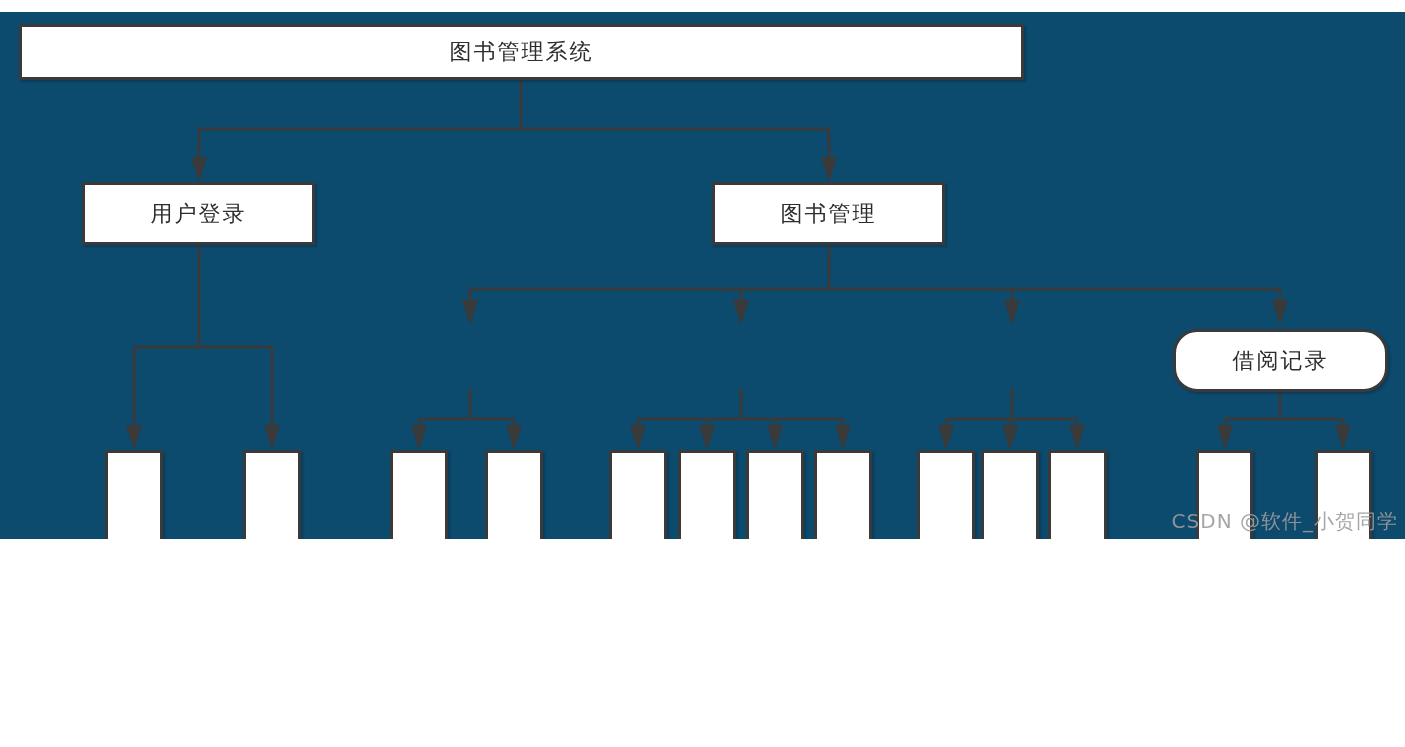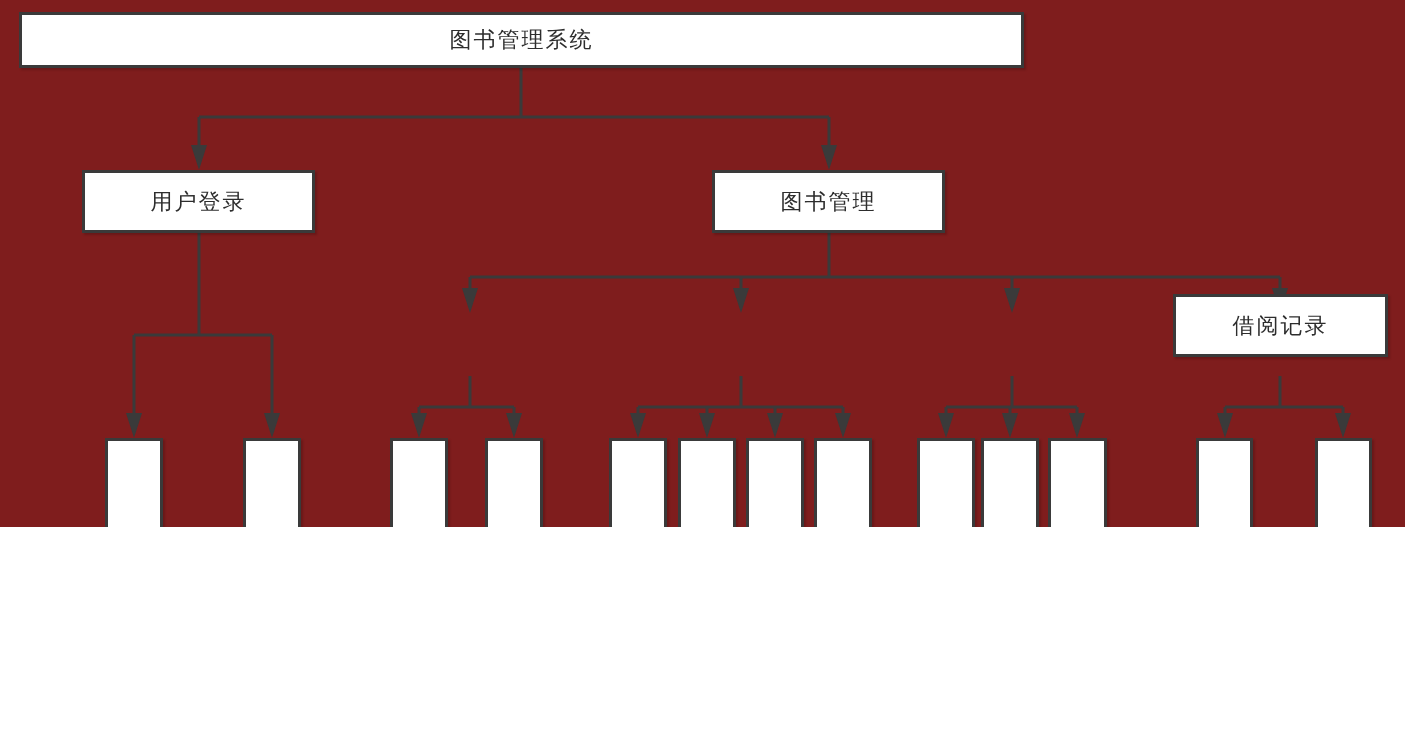--- a/index.html
+++ b/index.html
@@ -1,22 +1,23 @@
 <!DOCTYPE html>
 <html><head>
 <meta charset="utf-8">
 <style>
   html, body { margin: 0; padding: 0; background: #ffffff; }
   .canvas {
     position: relative;
     width: 1405px;
     height: 527px;
-    background: #7f1d1d;
+    background: #0c4a6e;
     font-family: "DejaVu Sans", sans-serif;
     overflow: hidden;
+    margin-top: 12px;
   }
   .connectors {
     position: absolute;
     left: 0; top: 0;
     width: 1405px; height: 747px;
   }
   .node {
     position: absolute;
     box-sizing: border-box;
     background: #ffffff;
@@ -94,21 +95,21 @@
     <span>图书管理系统</span>
   </div>
 
   <div class="node h" style="left:82px; top:170px; width:233px; height:63px;">
     <span>用户登录</span>
   </div>
   <div class="node h" style="left:712px; top:170px; width:233px; height:63px;">
     <span>图书管理</span>
   </div>
 
-  <div class="node h" style="left:1173px; top:294px; width:215px; height:63px;">
+  <div class="node h" style="left:1173px; top:317px; width:215px; height:63px;border-radius:24px;">
     <span>借阅记录</span>
   </div>
 
   <div class="node leaf" style="left:105px; top:438px; width:58px; height:298px;">
     <span>用户登录</span>
   </div>
   <div class="node leaf" style="left:243px; top:438px; width:58px; height:298px;">
     <span>注销登录</span>
   </div>
 
@@ -142,14 +143,15 @@
     <span>确认归还（管理员）</span>
   </div>
 
   <div class="node leaf" style="left:1196px; top:438px; width:57px; height:298px;">
     <span>新增借阅记录</span>
   </div>
   <div class="node leaf" style="left:1315px; top:438px; width:57px; height:298px;">
     <span>查询借阅记录</span>
   </div>
 
+  <div class="watermark">CSDN @软件_小贺同学</div>
 
 </div>
 
 </body></html>

